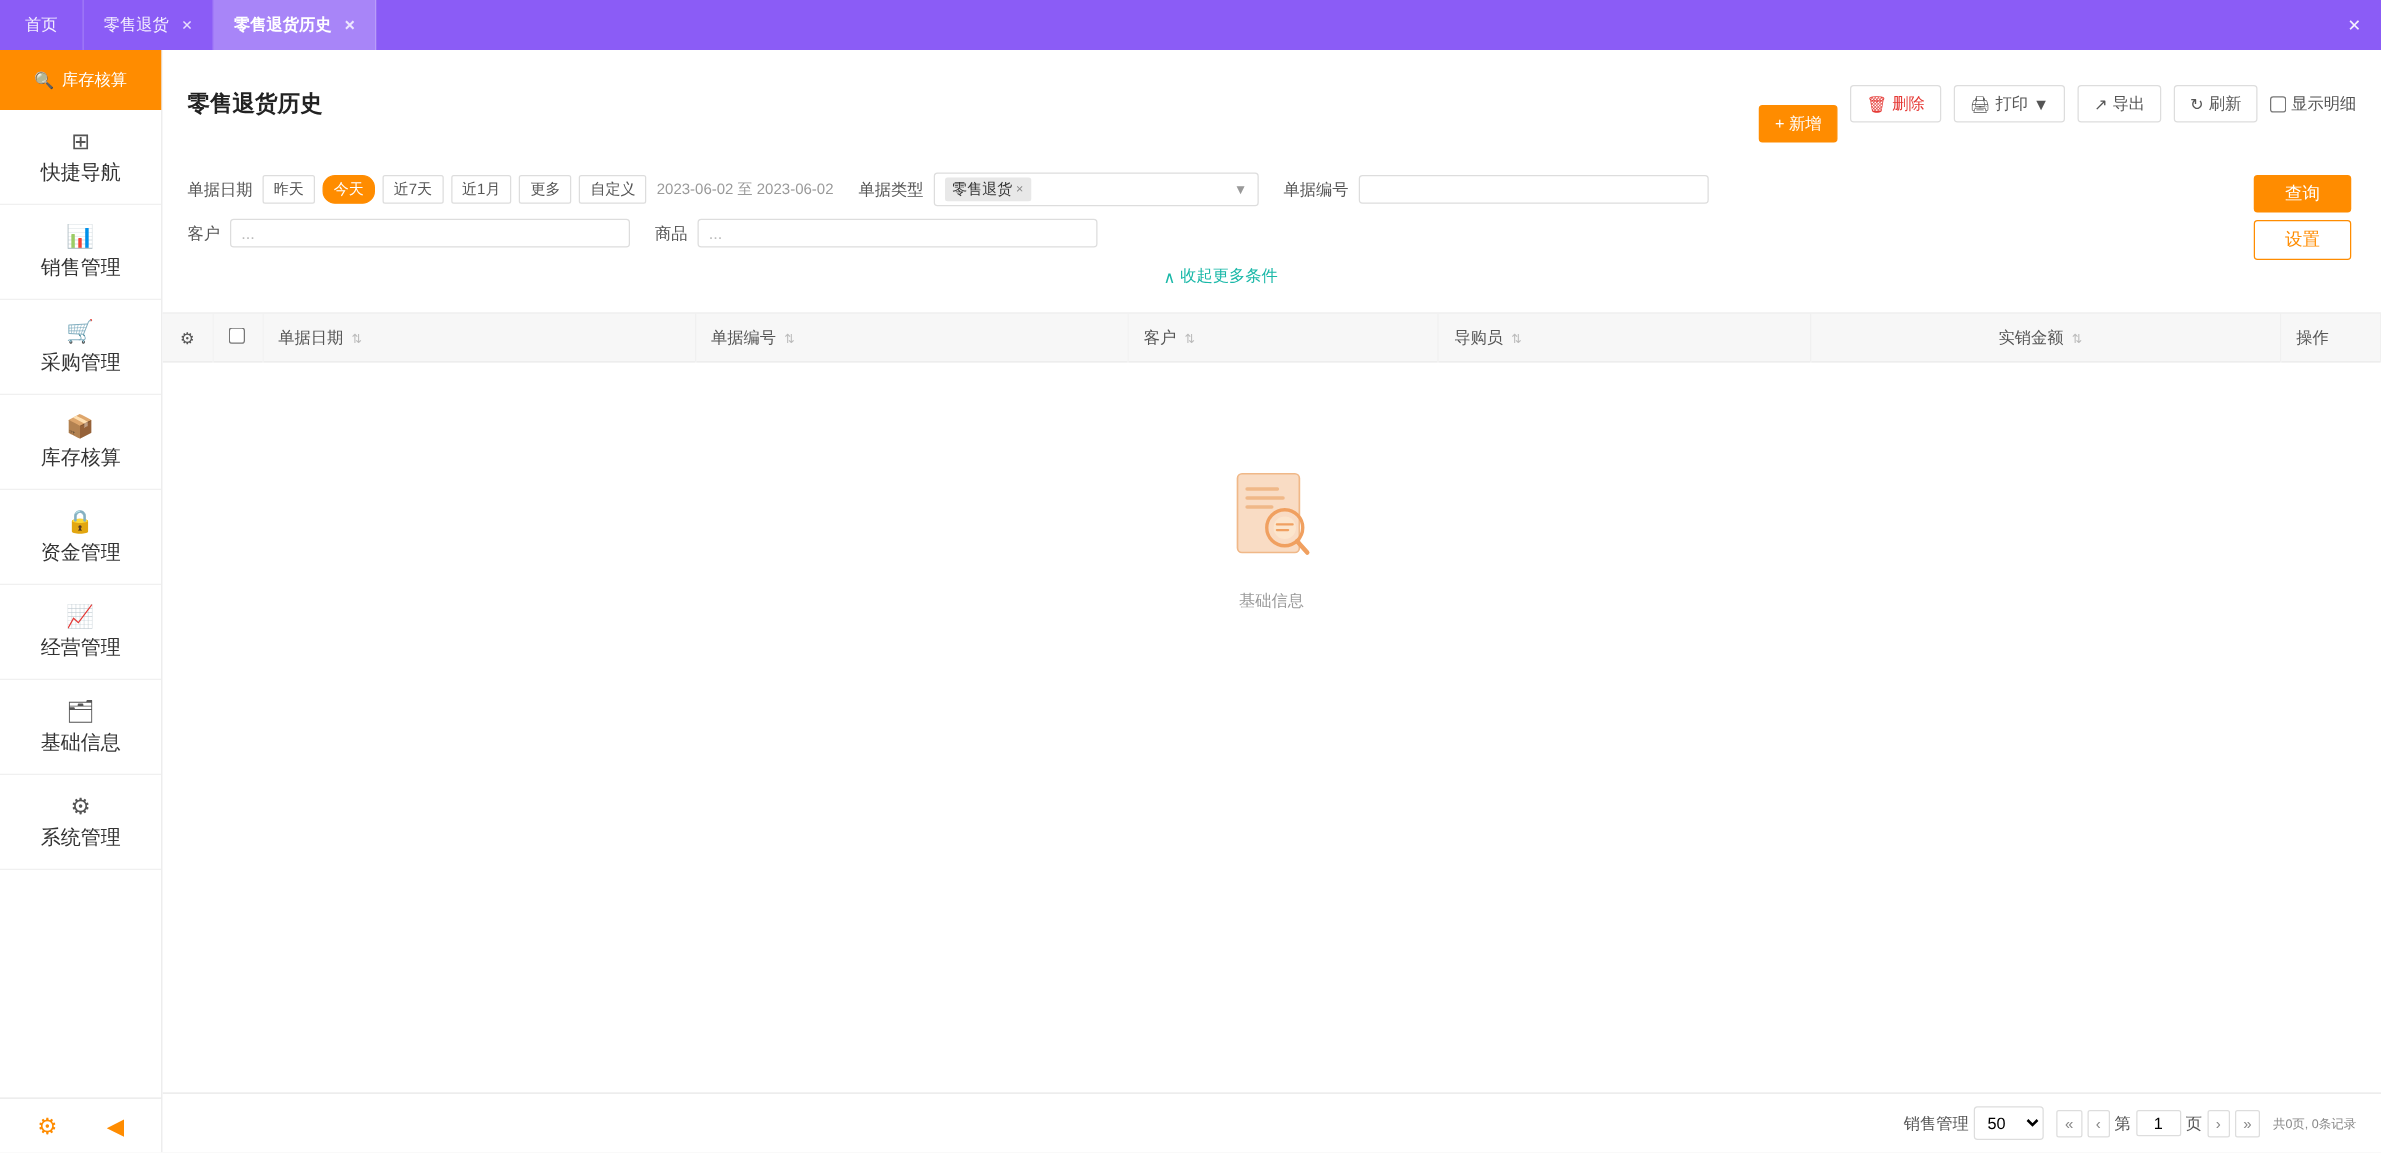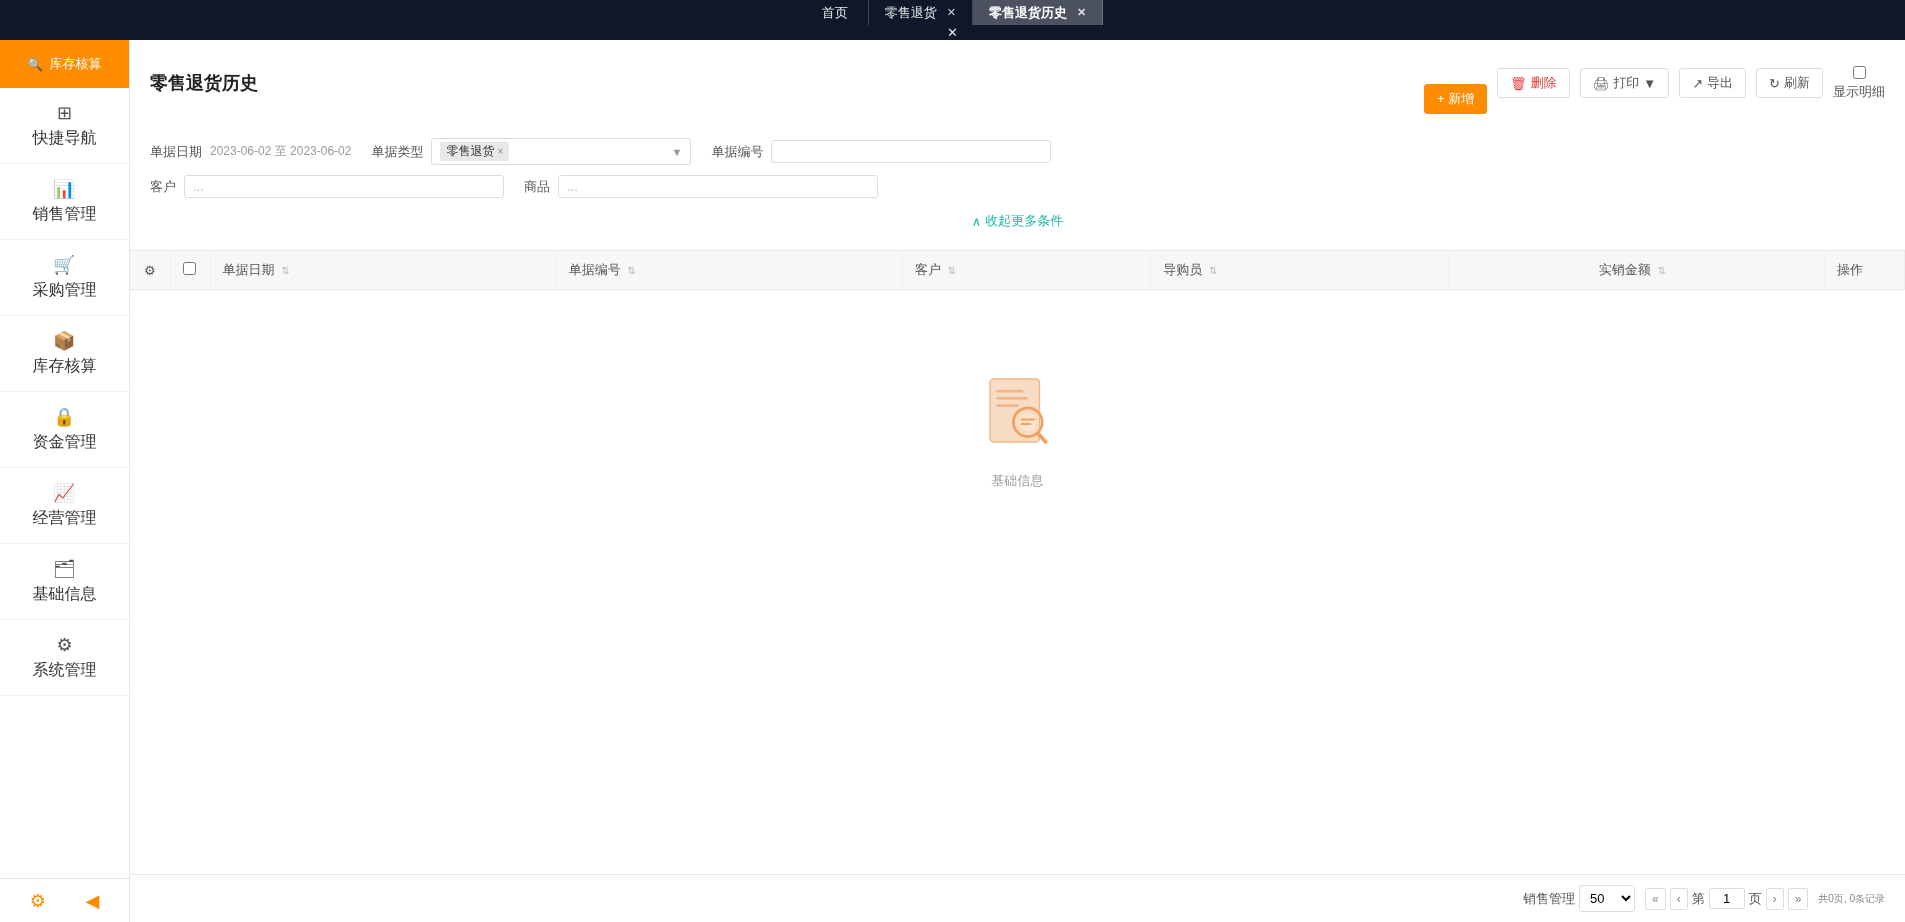--- a/index.html
+++ b/index.html
@@ -1,26 +1,25 @@
 <!DOCTYPE html>
 <html><head>
   <meta charset="utf-8">
   <style>
     * { box-sizing: border-box; margin: 0; padding: 0; font-family: 'Microsoft YaHei', Arial, sans-serif; }
     body { width: 1905px; height: 922px; overflow: hidden; background: #f5f5f5; display: flex; flex-direction: column; }
 
     
     .top-bar {
       height: 40px;
-      background: #0f172a;
+      background: #8b5cf6;
       display: flex;
       align-items: center;
       padding: 0;
       flex-shrink: 0;
-      flex-direction: column;
     }
     .top-bar-tabs {
       display: flex;
       align-items: stretch;
       height: 100%;
       flex: 1;
     }
     .tab-item {
       display: flex;
       align-items: center;
@@ -169,21 +168,20 @@
     .toolbar-btn.danger {
       color: #e53935;
       border-color: #ddd;
     }
     .toolbar-checkbox {
       display: flex;
       align-items: center;
       gap: 4px;
       font-size: 13px;
       color: #555;
-      flex-direction: column;
     }
 
     
     .filter-area {
       padding: 12px 0 8px 0;
     }
     .filter-row {
       display: flex;
       align-items: center;
       gap: 20px;
@@ -548,20 +546,28 @@
       </div>
 
       <div class="filter-area">
         <div class="filter-section">
           <div class="filter-left">
 
             <div class="filter-row">
 
               <div class="filter-item">
                 <span class="filter-label">单据日期</span>
+                <div class="filter-date-controls">
+                  <button class="date-btn">昨天</button>
+                  <button class="date-btn active">今天</button>
+                  <button class="date-btn">近7天</button>
+                  <button class="date-btn">近1月</button>
+                  <button class="date-btn">更多</button>
+                  <button class="date-btn">自定义</button>
+                </div>
                 <span class="date-range">2023-06-02 至 2023-06-02</span>
               </div>
 
               <div class="filter-item">
                 <span class="filter-label">单据类型</span>
                 <div class="filter-select" style="min-width:260px;">
                   <span class="filter-select-tag">
                     <span>零售退货</span>
                     <span class="tag-close">×</span>
                   </span>
@@ -592,20 +598,26 @@
               </div>
             </div>
 
             <div style="display:flex; justify-content:center; padding-bottom:8px;">
               <div class="collapse-btn">
                 <span>∧</span>
                 <span>收起更多条件</span>
               </div>
             </div>
 
+          </div>
+          <div class="filter-right">
+            <div class="filter-actions">
+              <button class="query-btn">查询</button>
+              <button class="set-btn">设置</button>
+            </div>
           </div>
         </div>
       </div>
     </div>
 
     <div class="table-container">
       <table class="data-table">
         <thead>
           <tr>
             <th class="th-settings">⚙</th>

